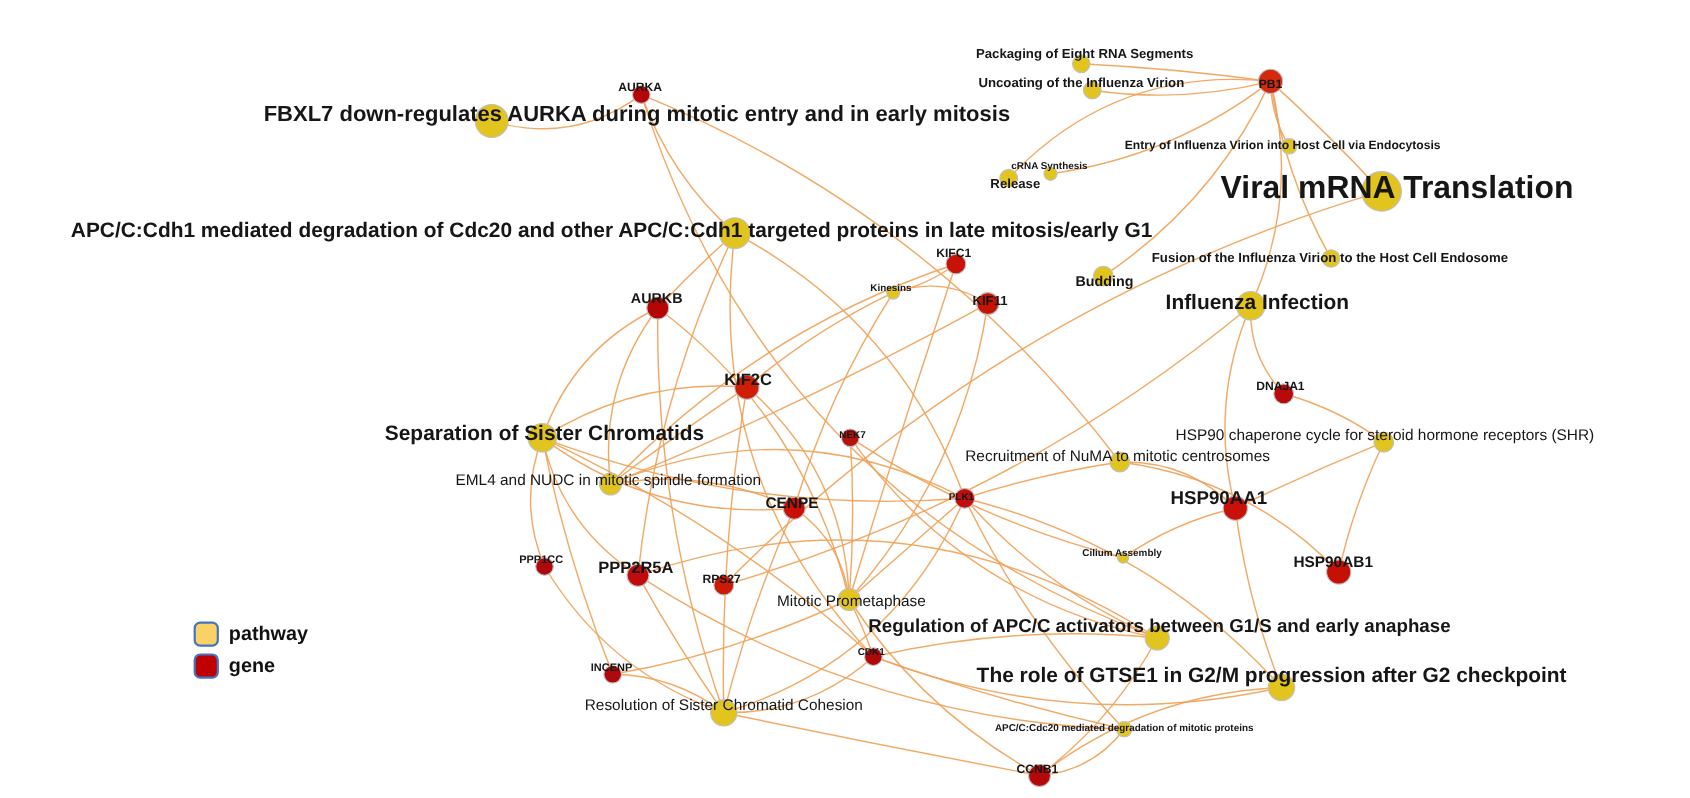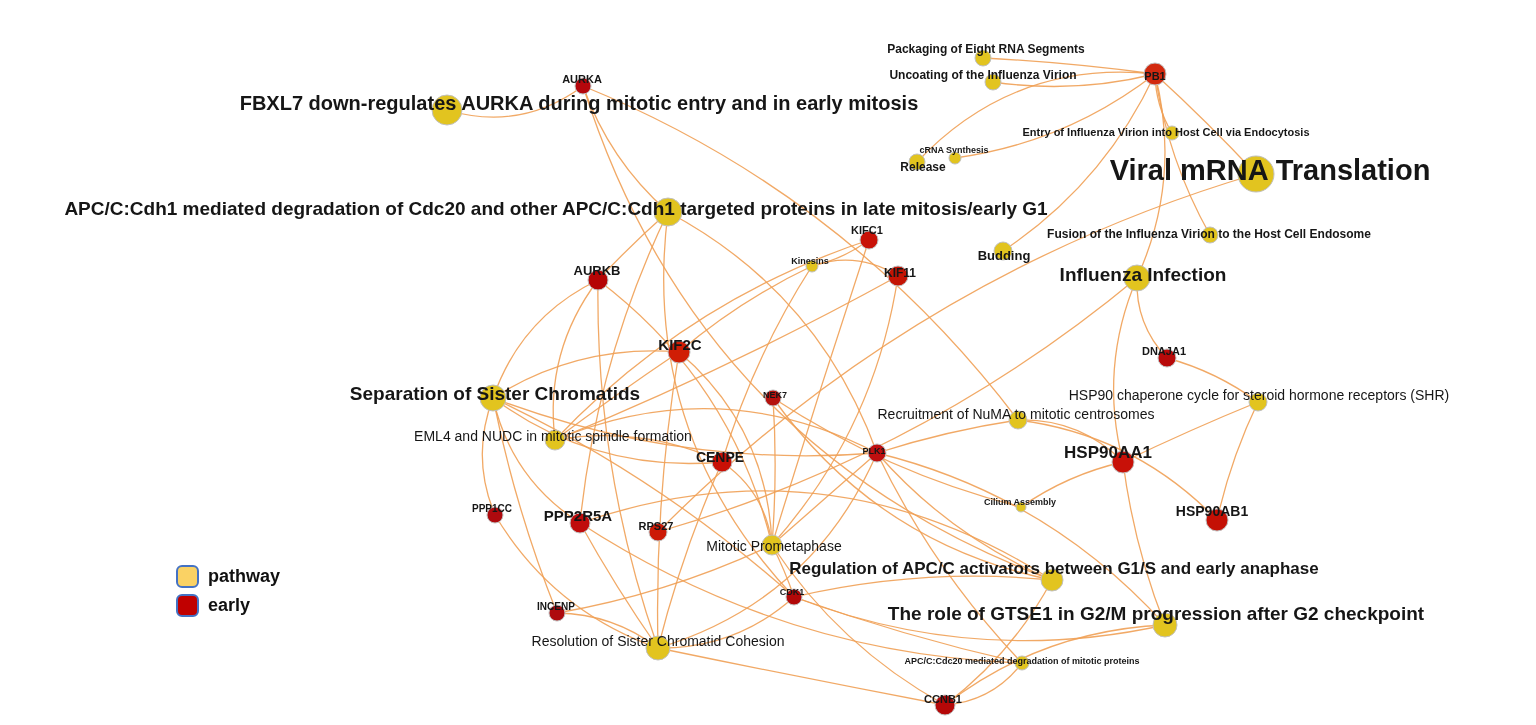--- a/index.html
+++ b/index.html
@@ -197,17 +197,17 @@
       </g>
   </svg>
 
   <div class="legend">
     <div class="legend-row">
       <div class="legend-swatch" id="swatch-pathway" style="background: rgb(250, 210, 100); border-color: rgb(68, 114, 196);"></div>
       <div class="legend-label">pathway</div>
     </div>
     <div class="legend-row">
       <div class="legend-swatch" id="swatch-gene" style="background: rgb(192, 0, 0); border-color: rgb(68, 114, 196);"></div>
-      <div class="legend-label">early</div>
+      <div class="legend-label">gene</div>
     </div>
   </div>
 
 </div>
 
 </body></html>

